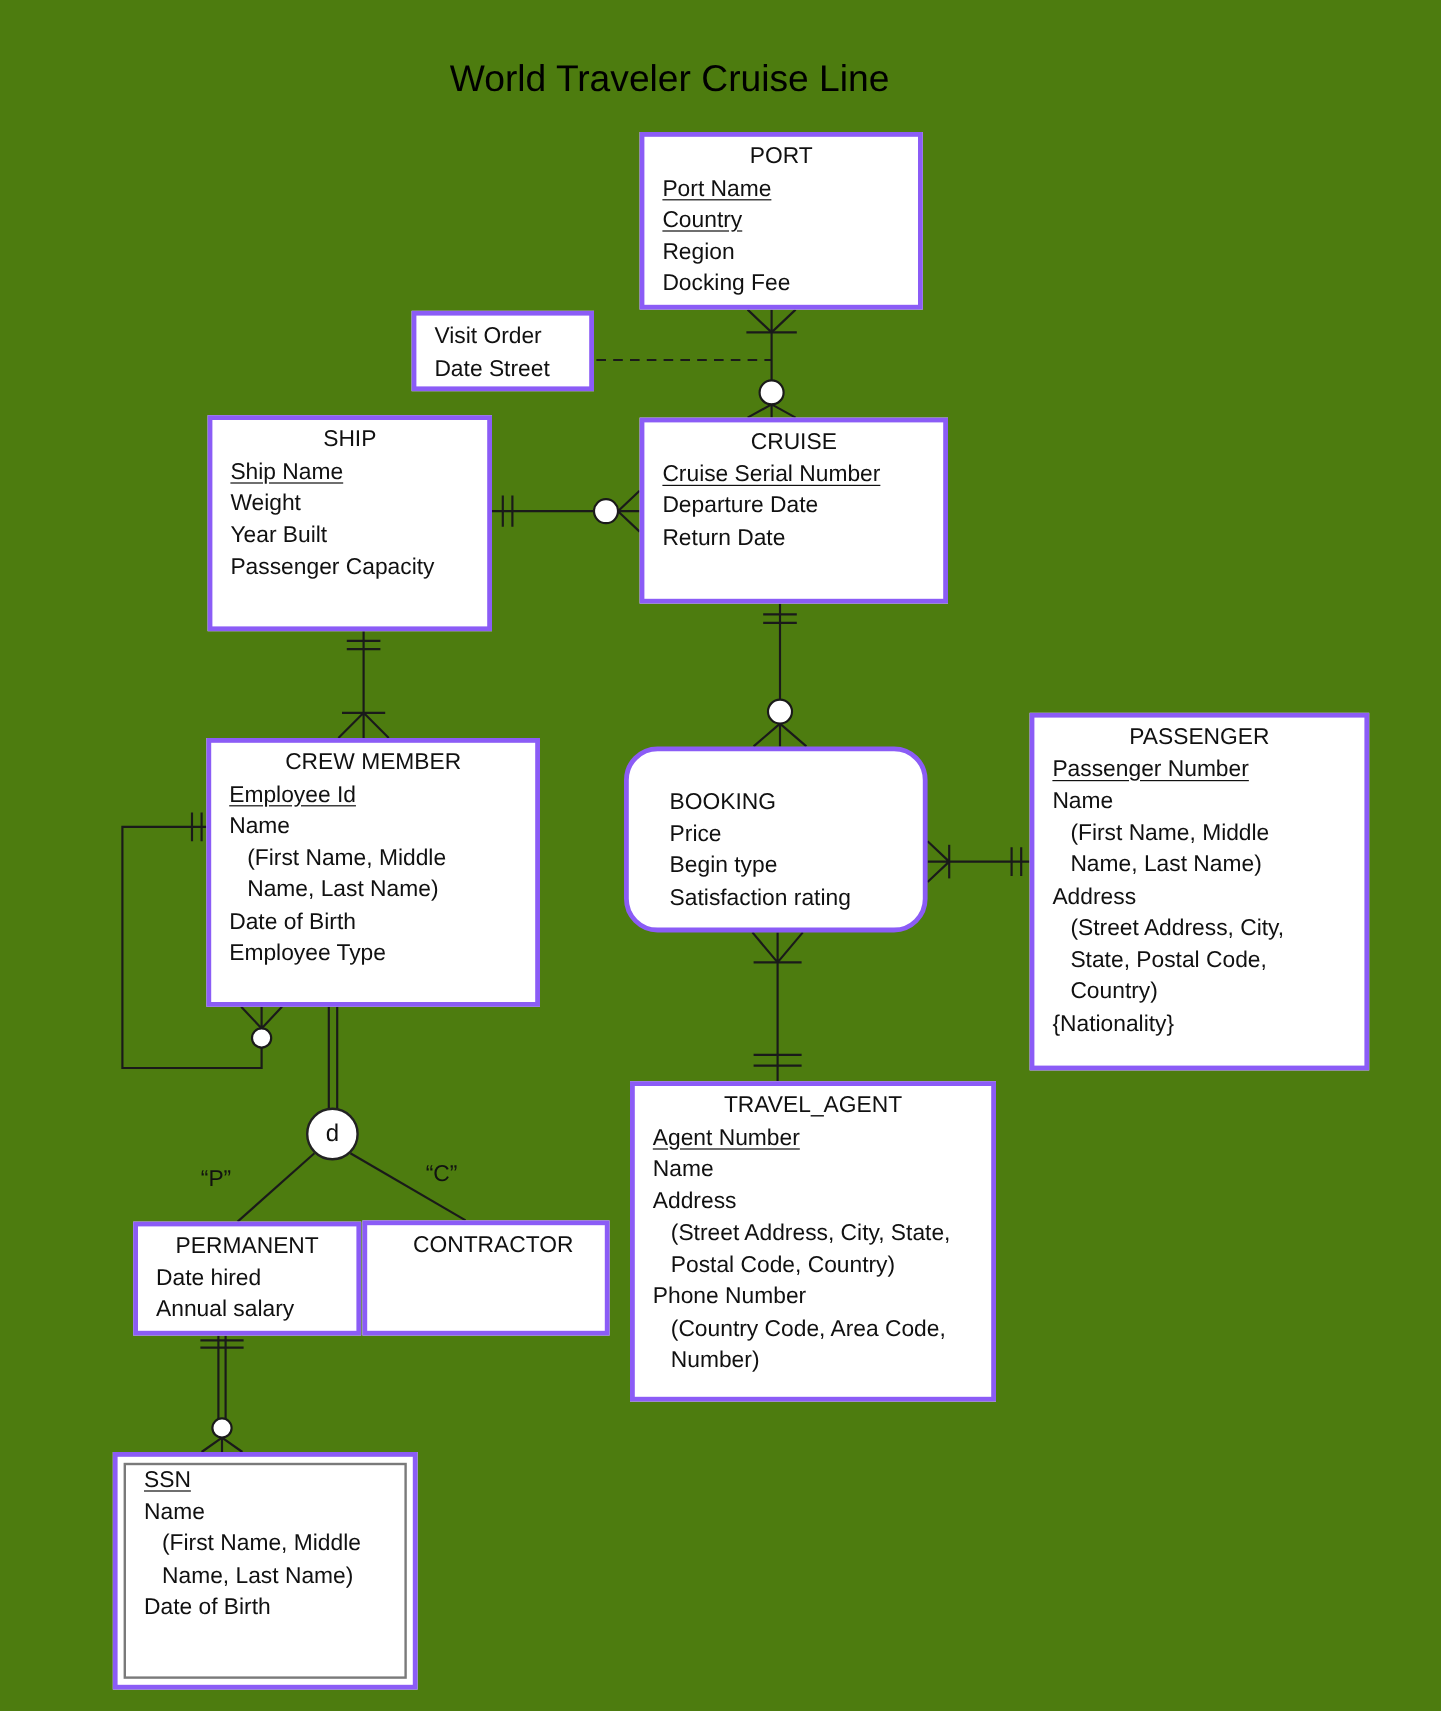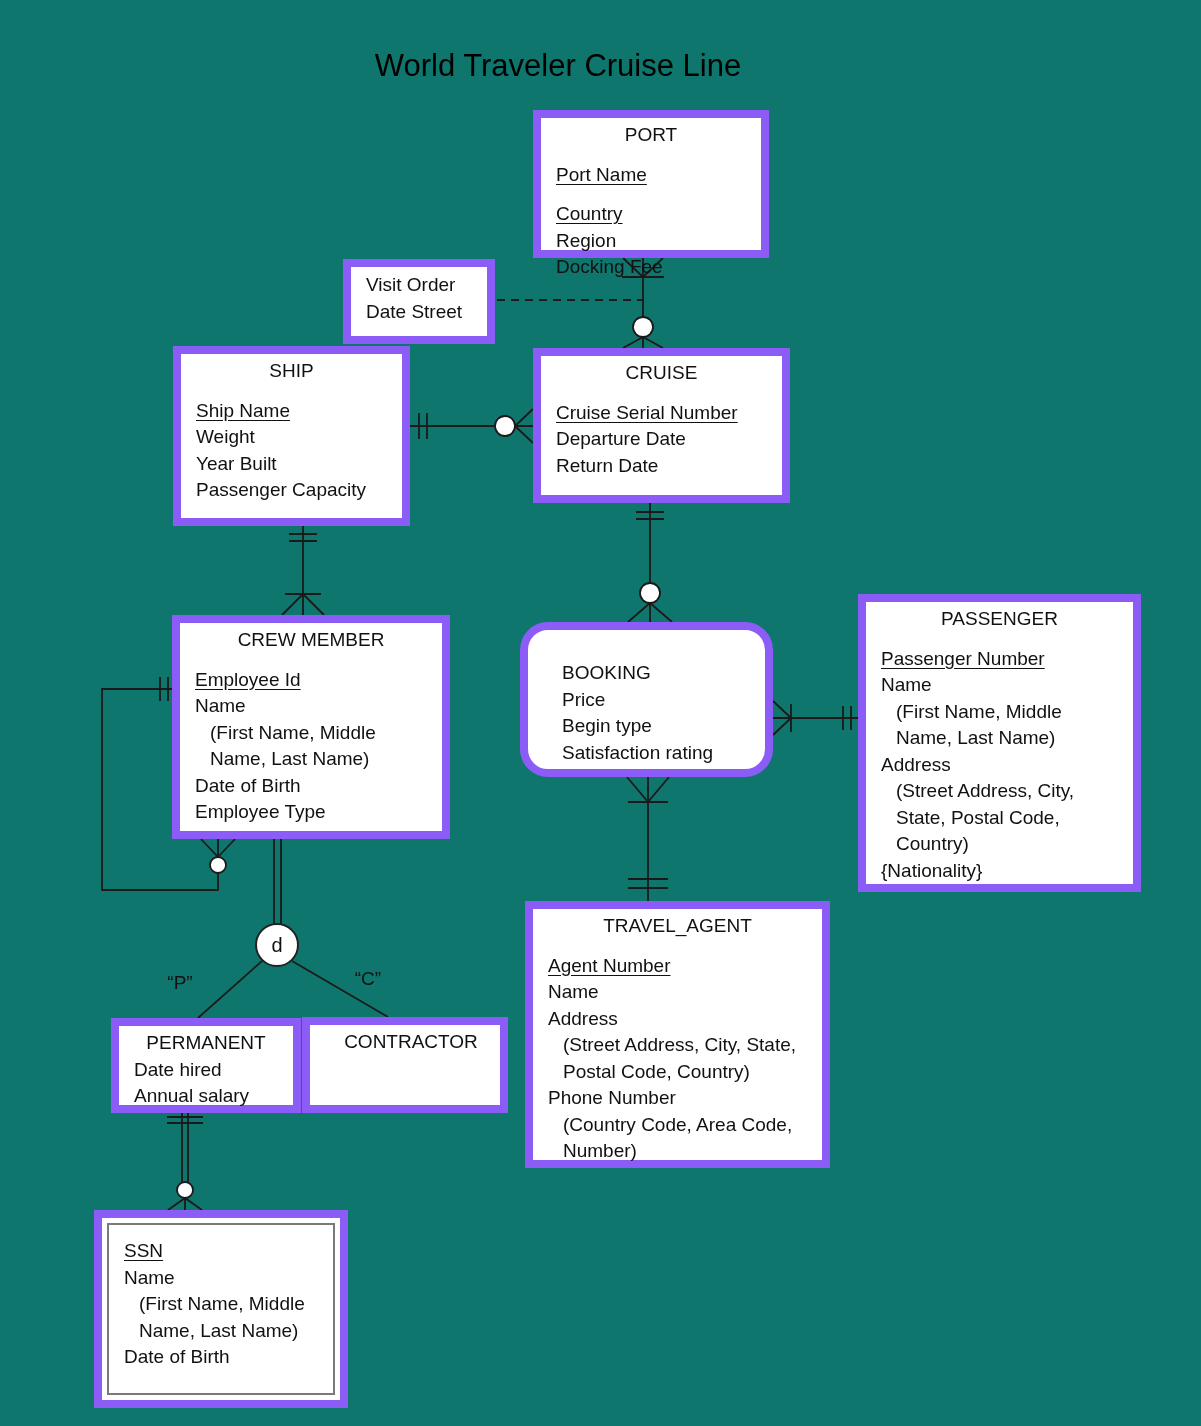--- a/index.html
+++ b/index.html
@@ -1,42 +1,42 @@
 <!DOCTYPE html>
 <html><head>
 <meta charset="utf-8">
 <style>
   html,body { margin:0; padding:0; background:#ffffff; }
   .canvas {
-    position:relative; width:1201px; height:1426px; background:#0f766e;
+    position:relative; width:1201px; height:1426px; background:#4d7c0f;
     font-family:"Liberation Sans", sans-serif; color:#111;
     overflow:hidden;
     text-decoration:underline;
   }
   .diagram-title {
     position:absolute; left:0; top:48px; width:1116px;
     text-align:center; font-size:31px; color:#000;
   }
   svg.wires { position:absolute; left:0; top:0; z-index:1; }
   .entity {
     position:absolute; z-index:2; box-sizing:border-box;
-    border:8px solid #8b5cf6; background:#fff;
+    border:4px solid #8b5cf6; background:#fff;
     font-size:19px; line-height:26.5px;
   }
   .entity.rounded { border-radius:28px; }
   .entity.weak { padding:5px; }
   .entity.weak .inner {
     box-sizing:border-box; width:100%; height:100%;
     border:2px solid #7a7a7a;
   }
   .ent-title { text-align:center; padding-top:4px; }
   .ent-title.left { text-align:left; padding-left:0; }
   .ent-attrs { padding:0 4px 0 15px; }
   .attr { white-space:nowrap; }
-  .attr.u { text-decoration:underline; text-underline-offset:3px;margin-top:13px; }
+  .attr.u { text-decoration:underline; text-underline-offset:3px; }
   .attr.i { padding-left:15px; }
   .booking-pad { padding:26px 0 0 34px; }
   .d-circle {
     position:absolute; z-index:3; box-sizing:border-box;
     width:44px; height:44px; border:2px solid #222; border-radius:50%;
     background:#fff; text-align:center; line-height:40px; font-size:20px;
   }
   .branch-label {
     position:absolute; z-index:3; width:60px; text-align:center;
     font-size:19px; background:transparent;
@@ -119,21 +119,21 @@
   <div class="entity" style="left:533px; top:110px; width:236px; height:148px;">
     <div class="ent-title">PORT</div>
     <div class="ent-attrs">
         <div class="attr u">Port Name</div>
         <div class="attr u">Country</div>
         <div class="attr">Region</div>
         <div class="attr">Docking Fee</div>
       </div>
   </div>
 
-  <div class="entity" style="left:343px; top:259px; width:152px; height:85px;">
+  <div class="entity" style="left:343px; top:259px; width:152px; height:67px;">
     <div class="ent-attrs" style="padding-top:5px;">
         <div class="attr">Visit Order</div>
         <div class="attr">Date Street</div>
       </div>
   </div>
 
   <div class="entity" style="left:173px; top:346px; width:237px; height:180px;">
     <div class="ent-title">SHIP</div>
     <div class="ent-attrs">
         <div class="attr u">Ship Name</div>

